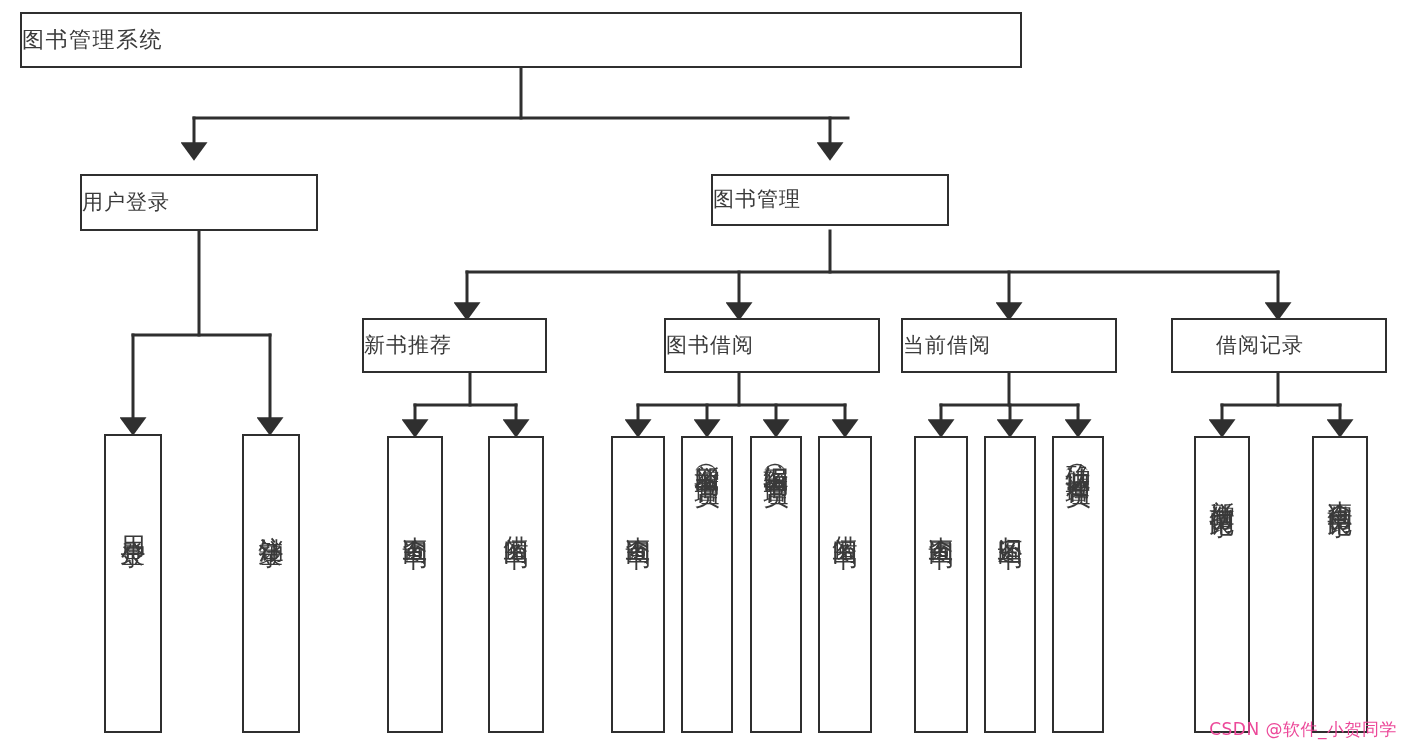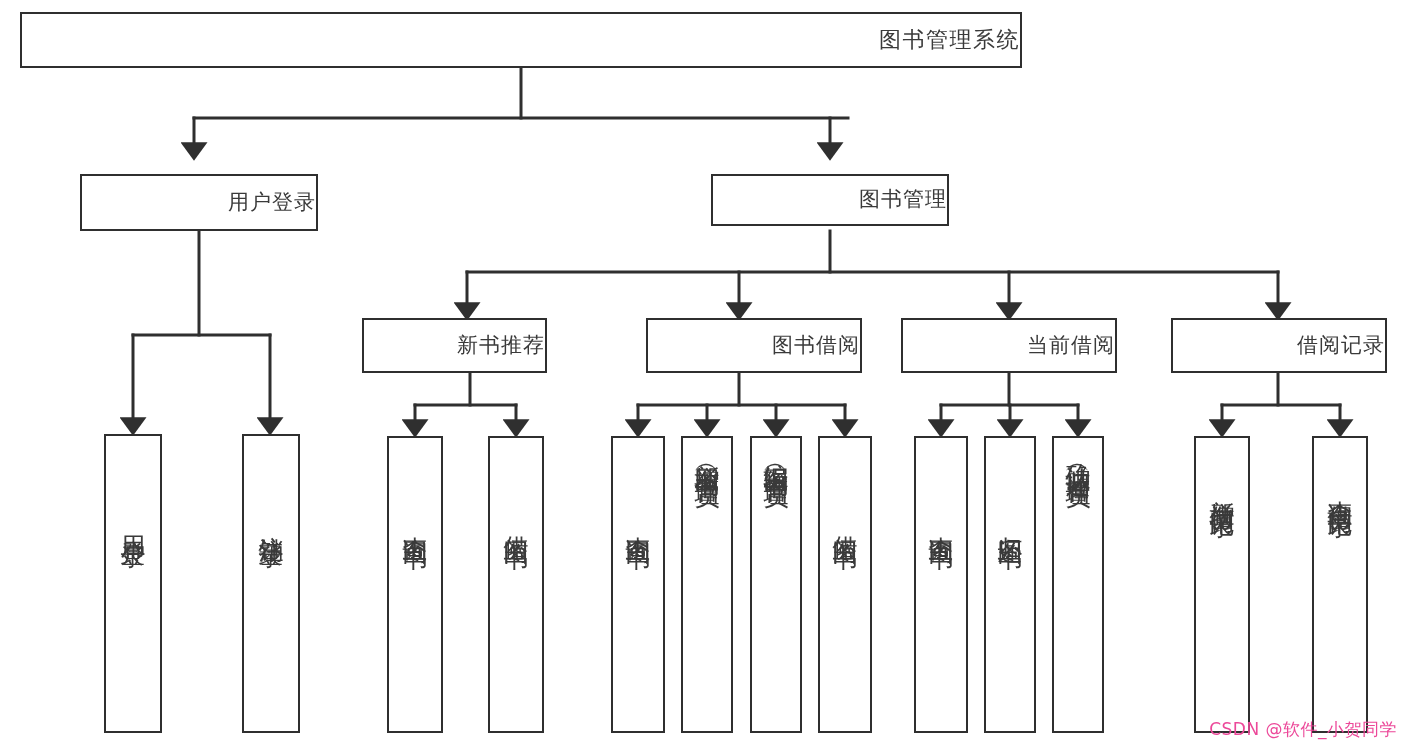--- a/index.html
+++ b/index.html
@@ -12,21 +12,21 @@
   #canvas{position:relative;width:1405px;height:747px;}
   svg#wires{position:absolute;left:0;top:0;width:1405px;height:747px;}
 
   .node{
     position:absolute;
     box-sizing:border-box;
     background:#ffffff;
     border:2.5px solid #2f2f2f;
     display:flex;
     align-items:center;
-    justify-content:flex-end;
+    justify-content:flex-start;
     color:#3a3a3a;
   }
   .node .txt{
     display:block;
     text-align:center;
     line-height:1.12;
     white-space:pre;
   }
   
   .h-node .txt{font-size:21px;letter-spacing:1px;}
@@ -118,21 +118,21 @@
   <div class="node h-node" style="left:80px;top:174px;width:238px;height:57px;">
     <span class="txt">用户登录</span>
   </div>
   <div class="node h-node" style="left:711px;top:174px;width:238px;height:52px;">
     <span class="txt">图书管理</span>
   </div>
 
   <div class="node h-node" style="left:362px;top:318px;width:185px;height:55px;">
     <span class="txt">新书推荐</span>
   </div>
-  <div class="node h-node" style="left:646px;top:318px;width:216px;height:55px;padding-left:36px;">
+  <div class="node h-node" style="left:664px;top:318px;width:216px;height:55px;">
     <span class="txt">图书借阅</span>
   </div>
   <div class="node h-node" style="left:901px;top:318px;width:216px;height:55px;">
     <span class="txt">当前借阅</span>
   </div>
   <div class="node h-node" style="left:1171px;top:318px;width:216px;height:55px;padding-left:43px;">
     <span class="txt">借阅记录</span>
   </div>
 
   <div class="node v-node" style="left:104px;top:434px;width:58px;height:299px;padding-top:80px;">

